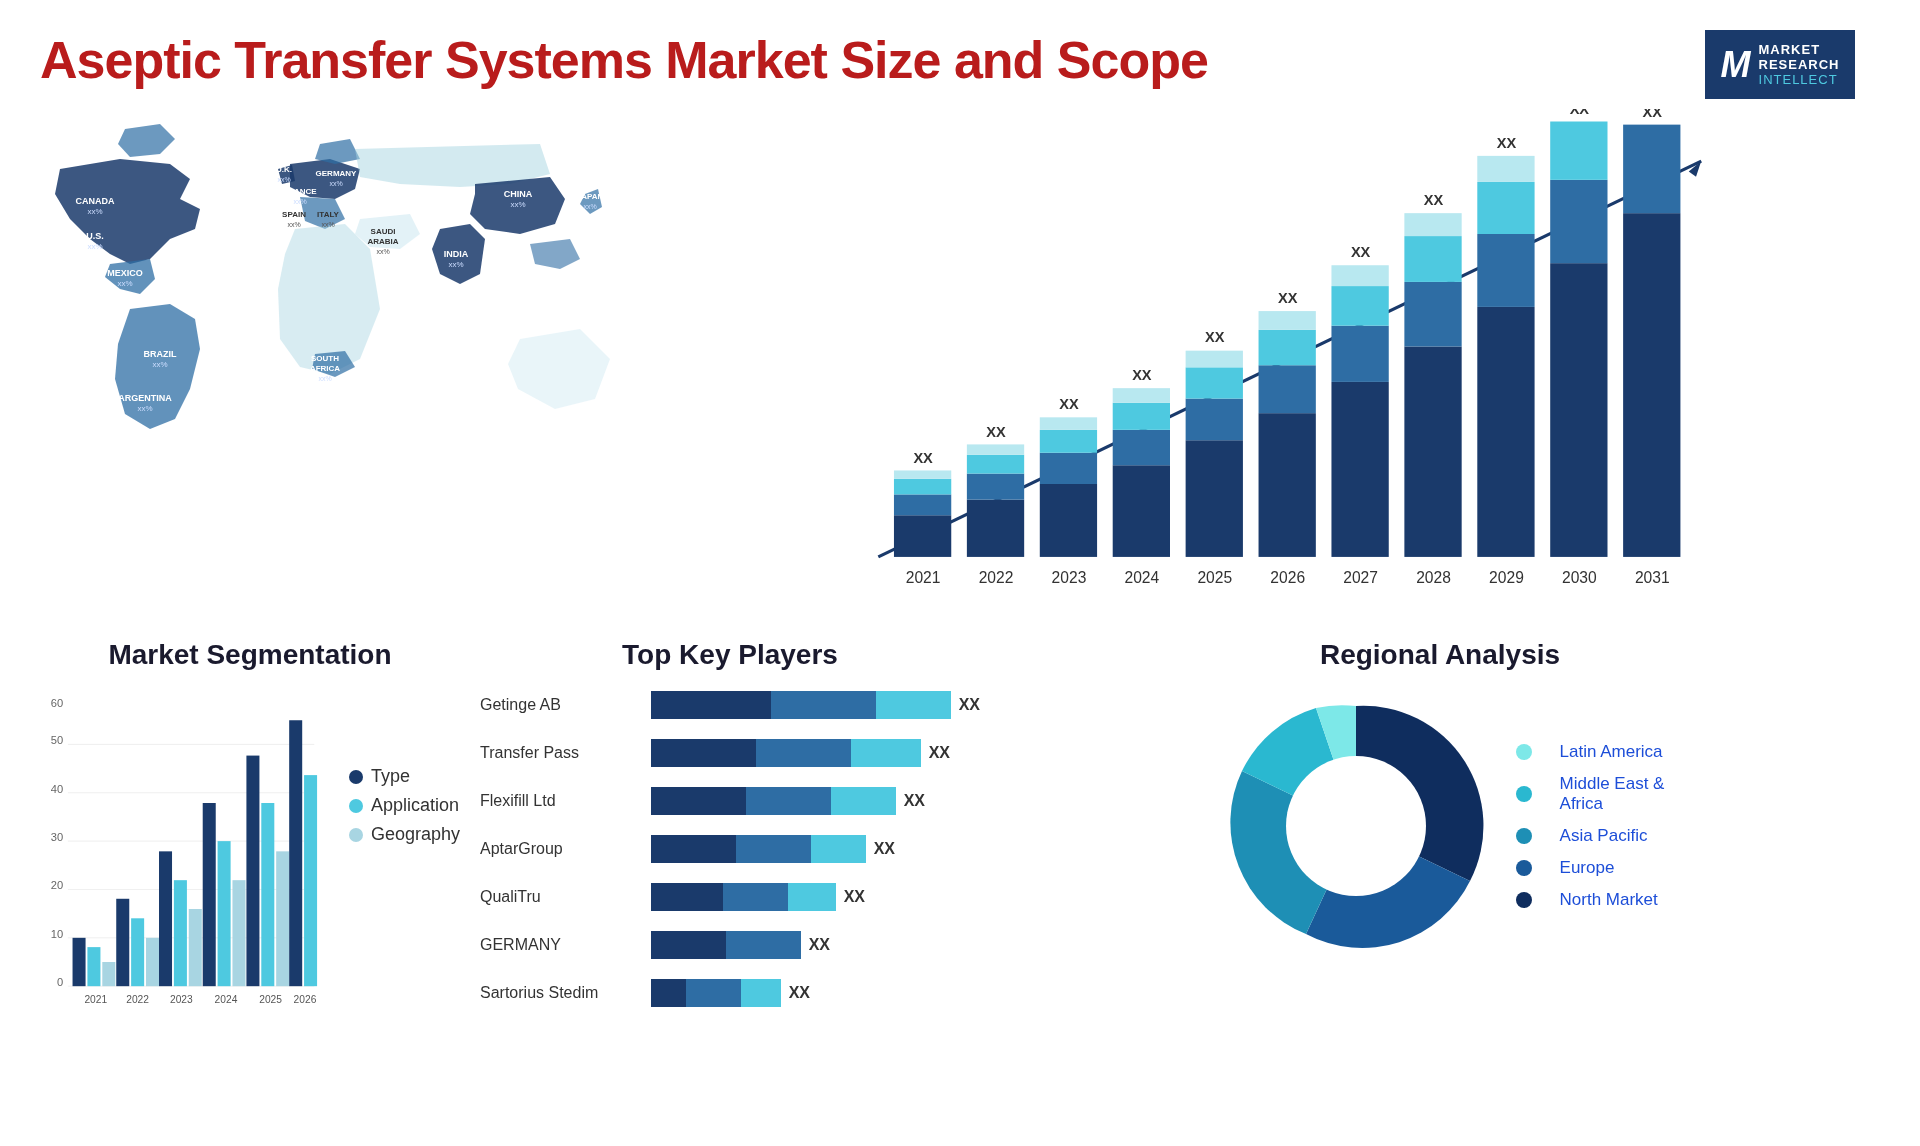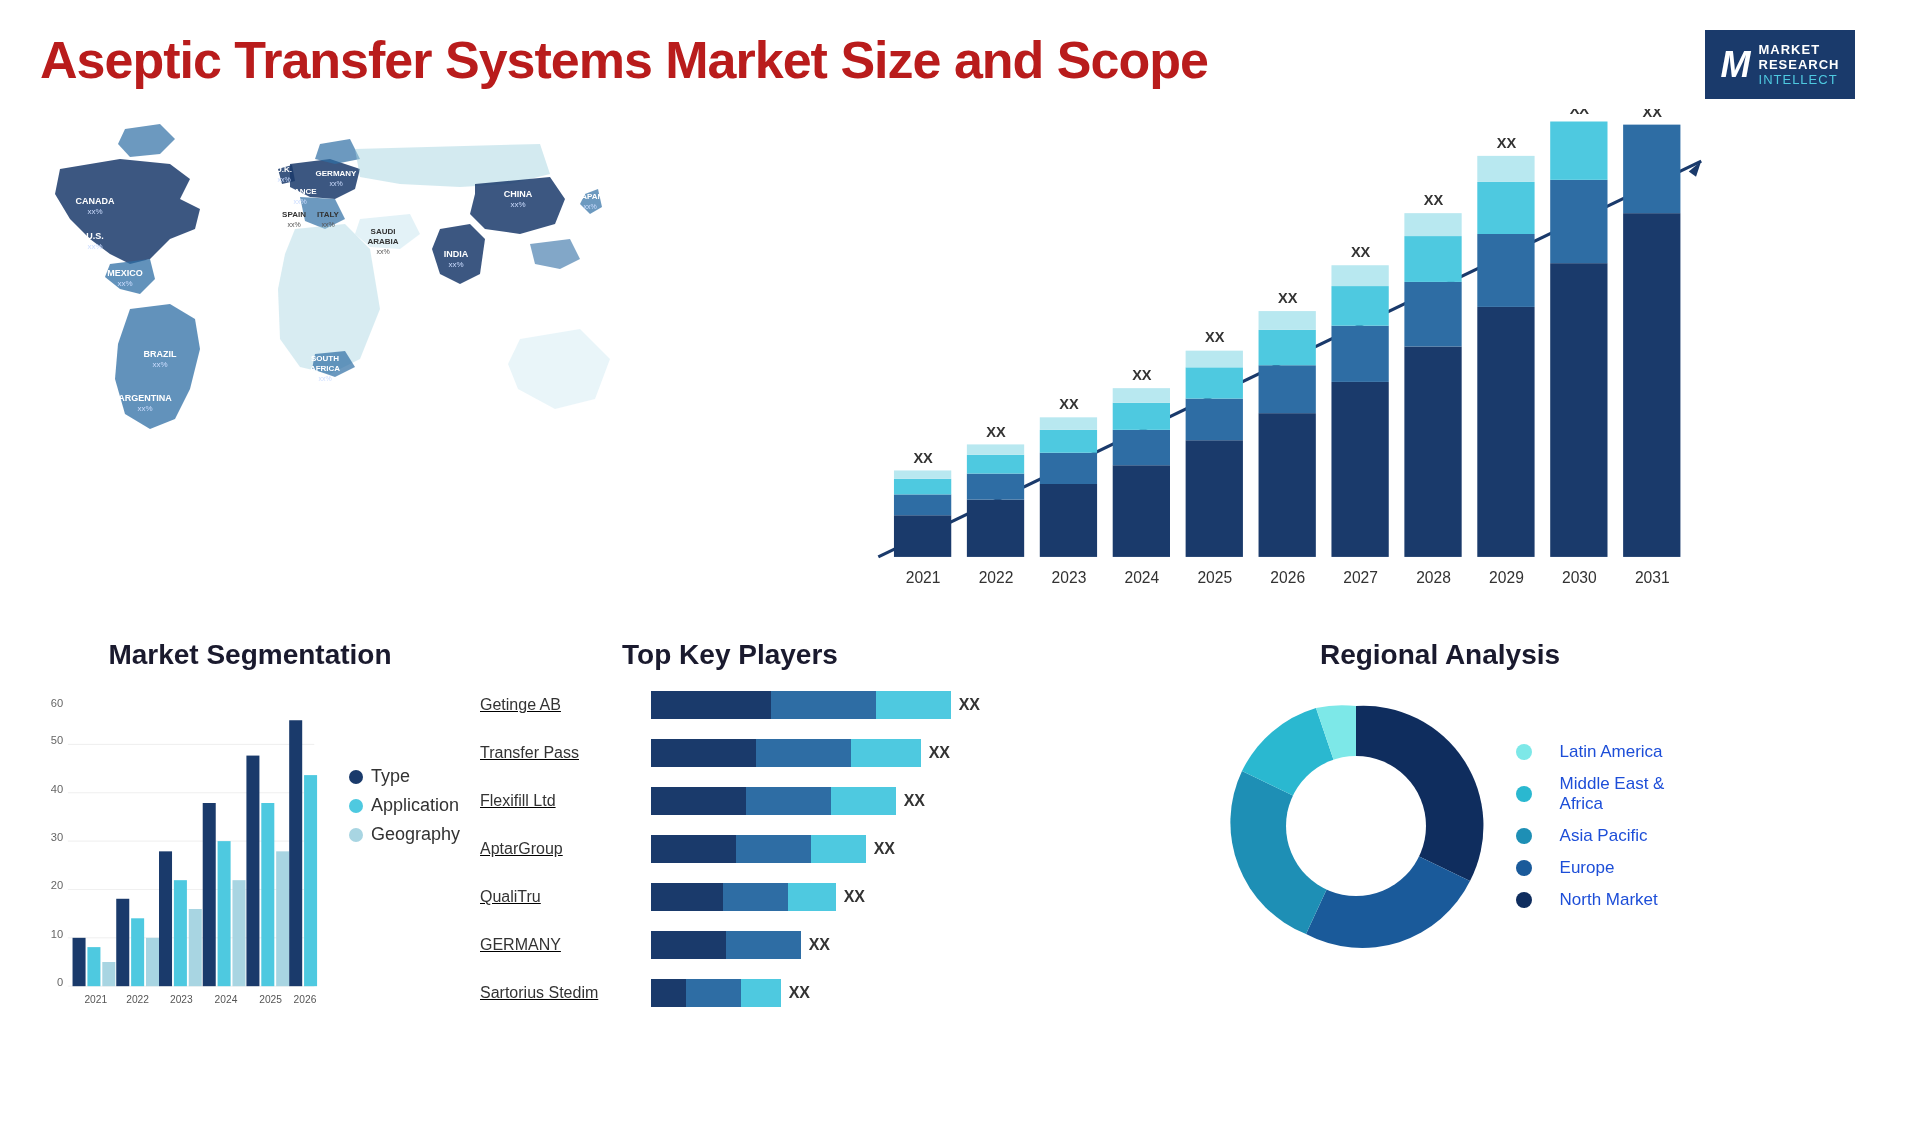--- a/index.html
+++ b/index.html
@@ -132,21 +132,20 @@
     
     .players-list {
       display: flex;
       gap: 20px;
     }
     .players-names {
       display: flex;
       flex-direction: column;
       gap: 10px;
       width: 170px;
-      text-decoration: underline;
     }
     .player-name {
       font-size: 16px;
       color: #333;
       height: 38px;
       display: flex;
       align-items: center;
     }
     .players-bars {
       flex: 1;

